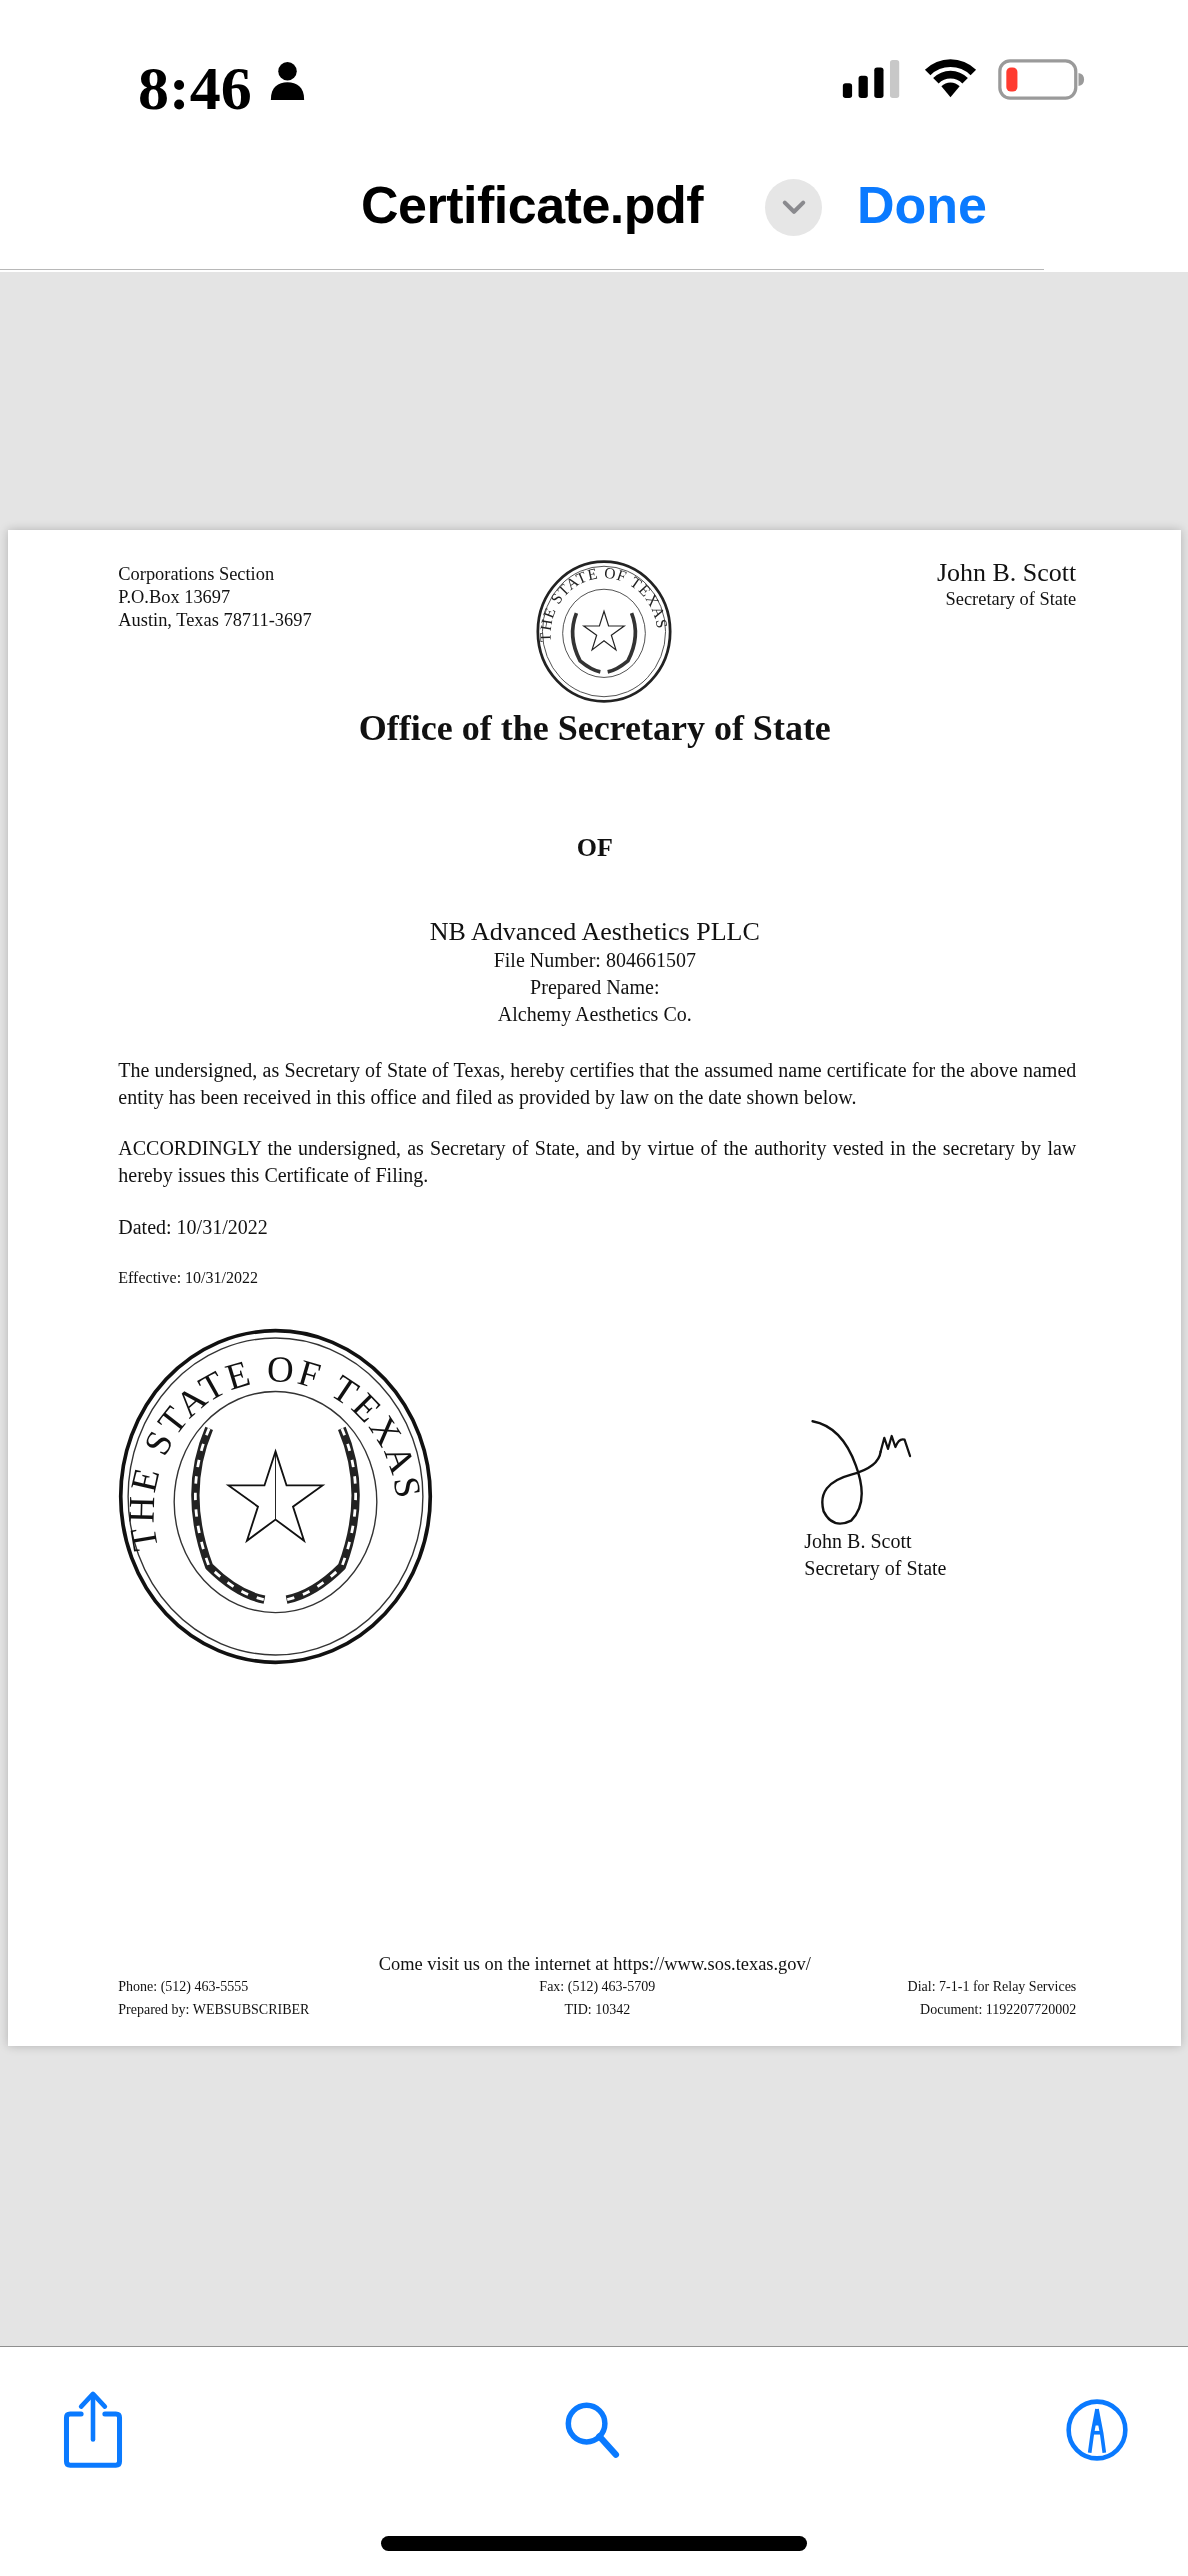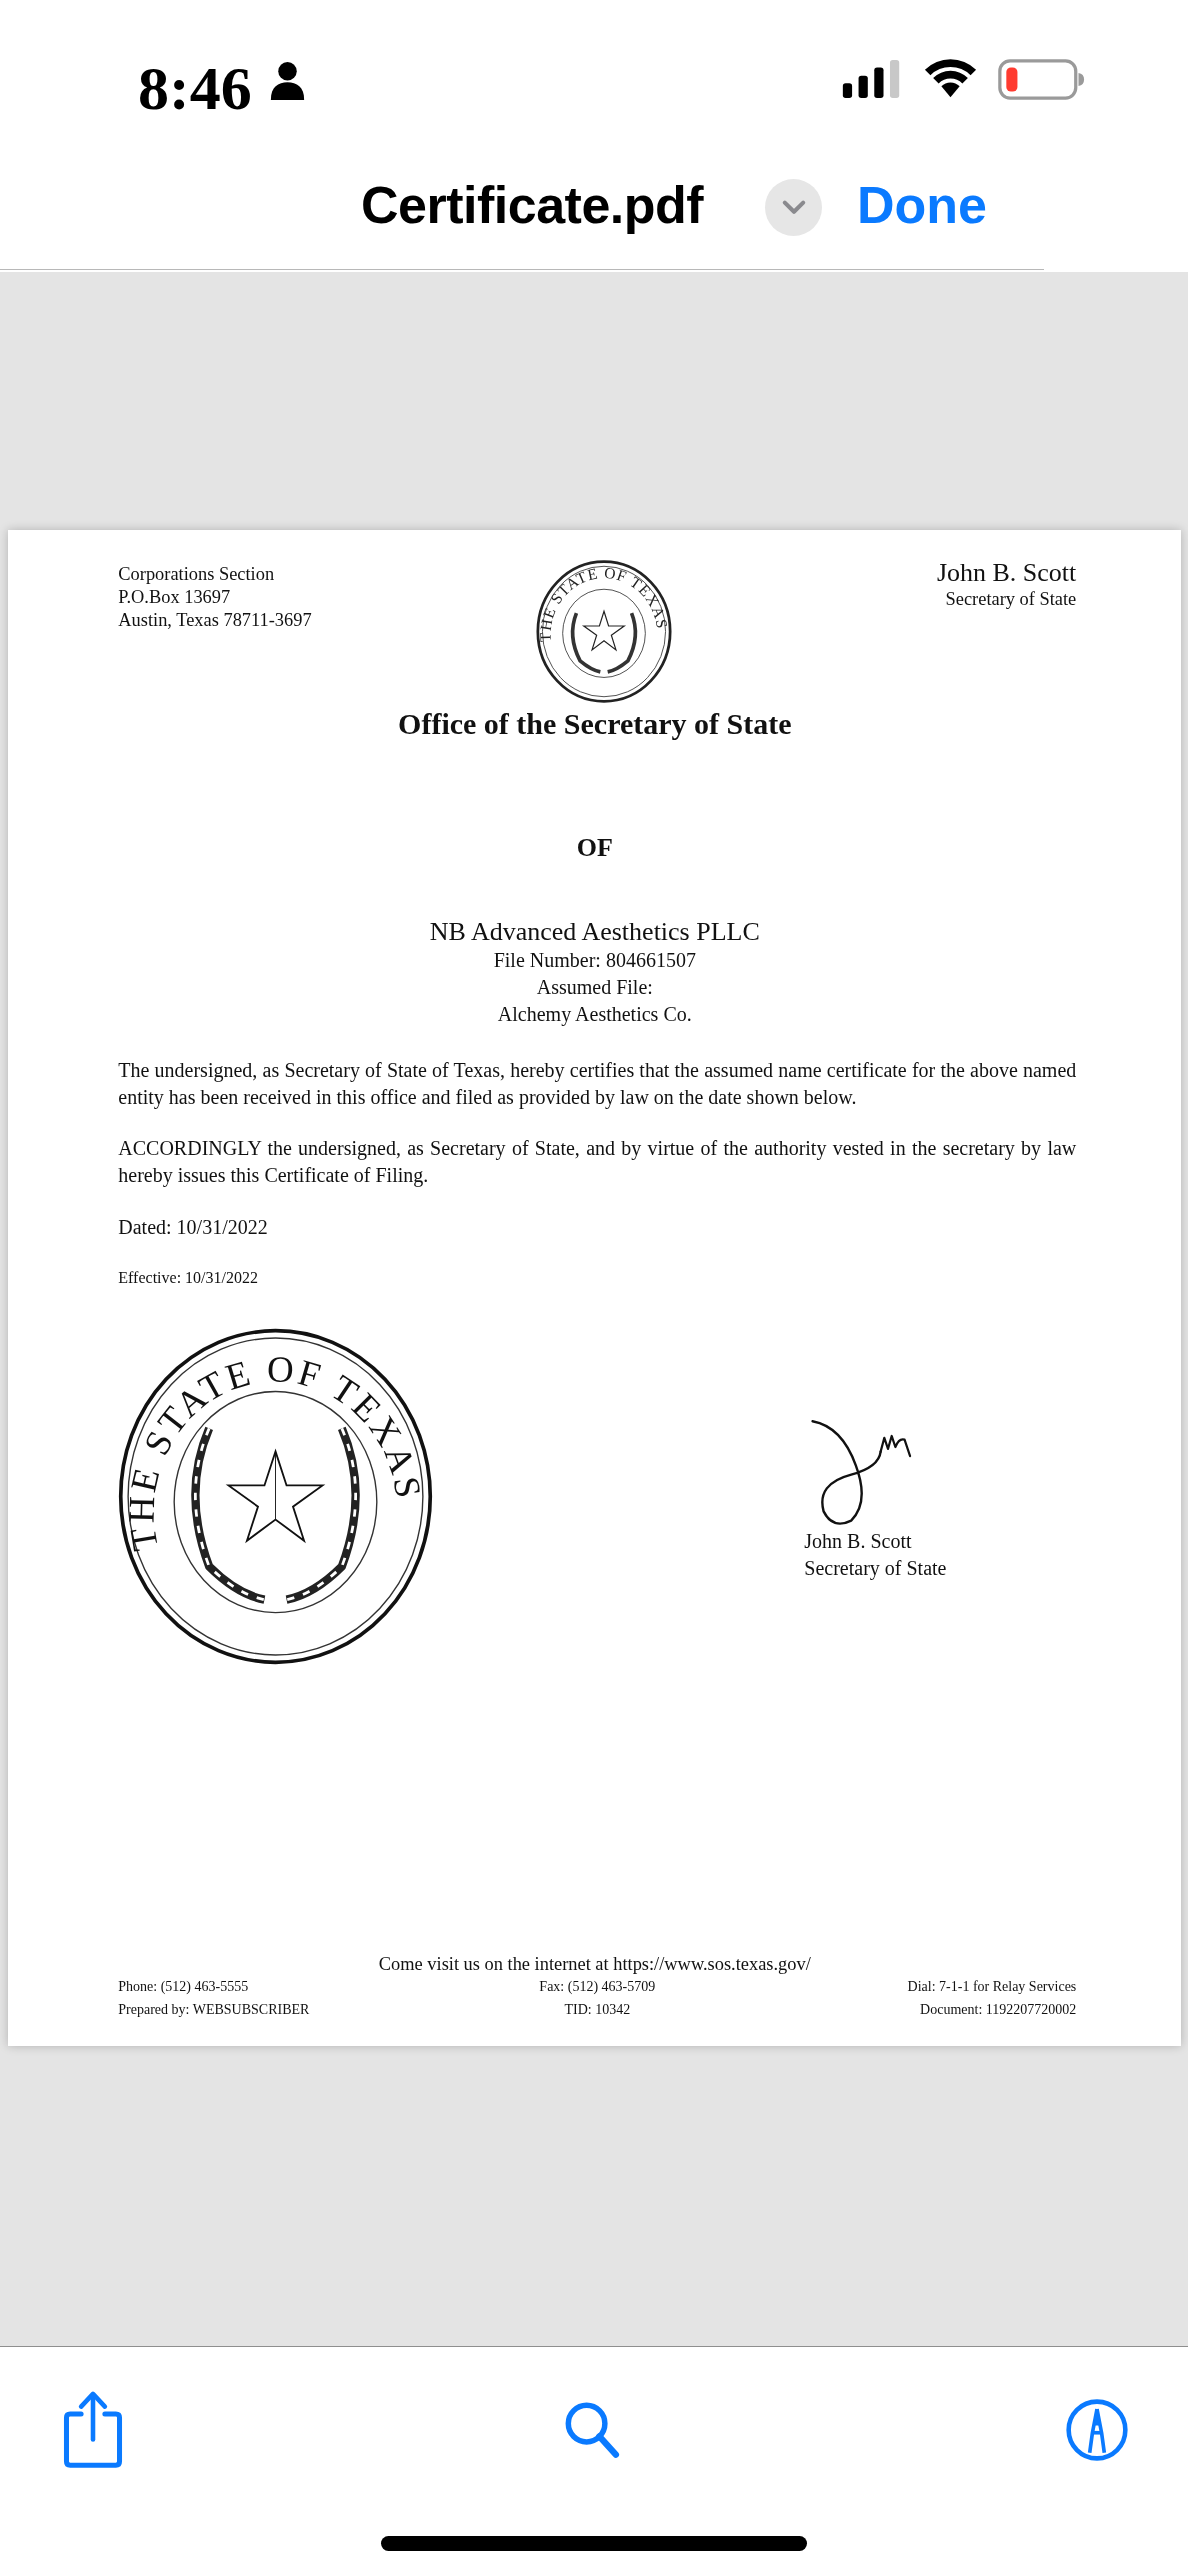--- a/index.html
+++ b/index.html
@@ -24,21 +24,21 @@
   .viewer { position: absolute; left: 0; top: 272px; width: 1188px; height: 2074px; background: #e4e4e4; }
 
   
   .pdf-page { position: absolute; left: 8.3px; top: 530px; width: 1173px; height: 1516px; background: #fff; box-shadow: 0 0 9.2px rgba(0,0,0,0.22); font-family: "Liberation Serif", serif; color: #111; }
   .pdf-page .abs { position: absolute; }
   .hdr-left { left: 110px; top: 33px; font-size: 18.4px; line-height: 23px; }
   .hdr-right { right: 105px; top: 28px; text-align: right; }
   .hdr-right .name { font-size: 26px; line-height: 29.5px; }
   .hdr-right .role { font-size: 18.4px; line-height: 22px; }
   .seal-small { left: 526px; top: 28px; width: 140px; height: 147px; }
-  .office-title { left: 0; width: 100%; top: 177px; text-align: center; font-size: 30px; font-weight: 700; }
+  .office-title { left: 0; width: 100%; top: 177px; text-align: center; font-size: 36px; font-weight: 700; }
   .cert-title { left: 0; width: 100%; top: 302px; text-align: center; font-size: 26px; font-weight: 700; line-height: 32px; }
   .entity-block { left: 0; width: 100%; top: 387px; text-align: center; font-size: 20px; line-height: 27px; }
   .entity-block .entity-name { font-size: 26px; line-height: 29.5px; }
   .para { left: 110px; width: 958px; font-size: 20px; line-height: 27px; text-align: justify; }
   .para1 { top: 527px; }
   .para2 { top: 605px; }
   .dated { left: 110px; top: 686px; font-size: 20px; }
   .effective { left: 110px; top: 739px; font-size: 16px; }
   .seal-large { left: 109px; top: 797px; width: 317px; height: 339px; }
   .signature { left: 788px; top: 880px; width: 184px; height: 120px; }
@@ -125,21 +125,21 @@
 
   <div class="abs office-title">Office of the Secretary of State</div>
 
   <div class="abs cert-title">
     <div>OF</div>
   </div>
 
   <div class="abs entity-block">
     <div class="entity-name">NB Advanced Aesthetics PLLC</div>
     <div>File Number: 804661507</div>
-    <div>Assumed File:</div>
+    <div>Prepared Name:</div>
     <div>Alchemy Aesthetics Co.</div>
   </div>
 
   <div class="abs para para1">The undersigned, as Secretary of State of Texas, hereby certifies that the assumed name certificate for the above named entity has been received in this office and filed as provided by law on the date shown below.</div>
   <div class="abs para para2">ACCORDINGLY the undersigned, as Secretary of State, and by virtue of the authority vested in the secretary by law hereby issues this Certificate of Filing.</div>
 
   <div class="abs dated">Dated: 10/31/2022</div>
   <div class="abs effective">Effective: 10/31/2022</div>
 
   <svg class="abs seal-large" viewBox="0 0 344 368">

